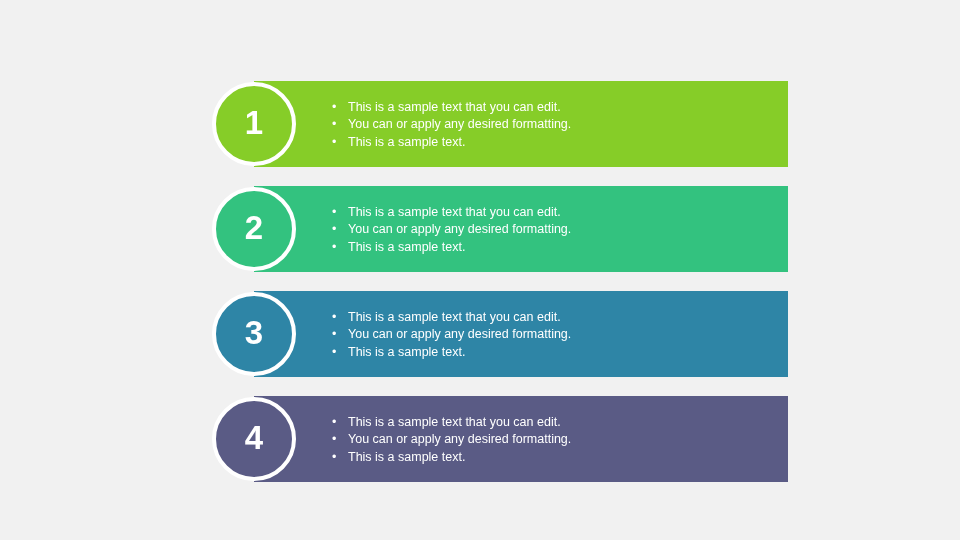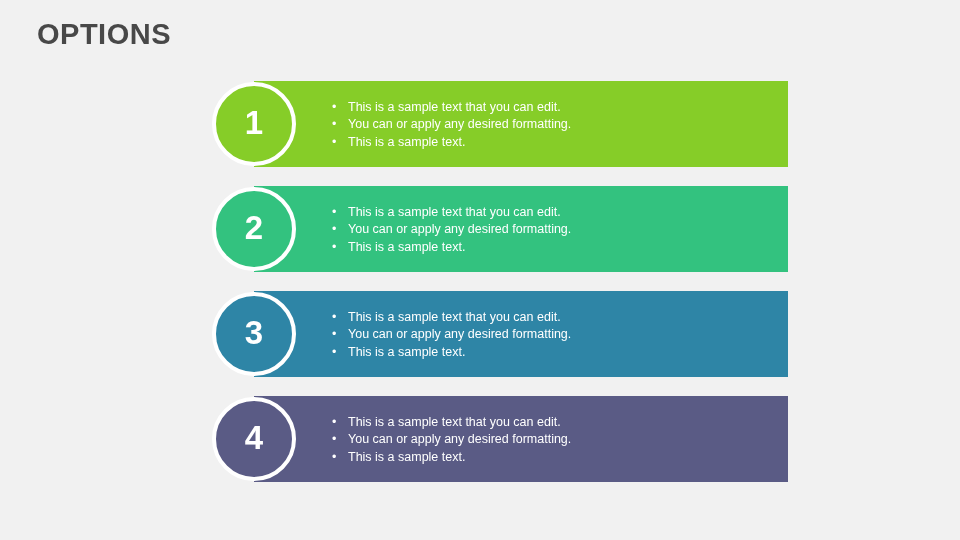--- a/index.html
+++ b/index.html
@@ -89,21 +89,20 @@
     color:#ffffff;
     font-size:12.5px;
     line-height:17.3px;
   }
 </style>
 </head>
 <body>
 
 <div id="slide">
 
-  <div id="slide-title">OPTIONS</div>
 
   <div id="options-list">
       <div class="option-row" style="top: 81px;">
         <div class="option-bar" style="background: rgb(134, 205, 40);"></div>
         <div class="option-badge" style="background: rgb(134, 205, 40);">
           <span class="option-number">1</span>
         </div>
         <div class="option-content">
           <div class="bullet-item"><span class="bullet-dot">•</span><span>This is a sample text that you can edit.</span></div>
           <div class="bullet-item"><span class="bullet-dot">•</span><span>You can or apply any desired formatting.</span></div>

